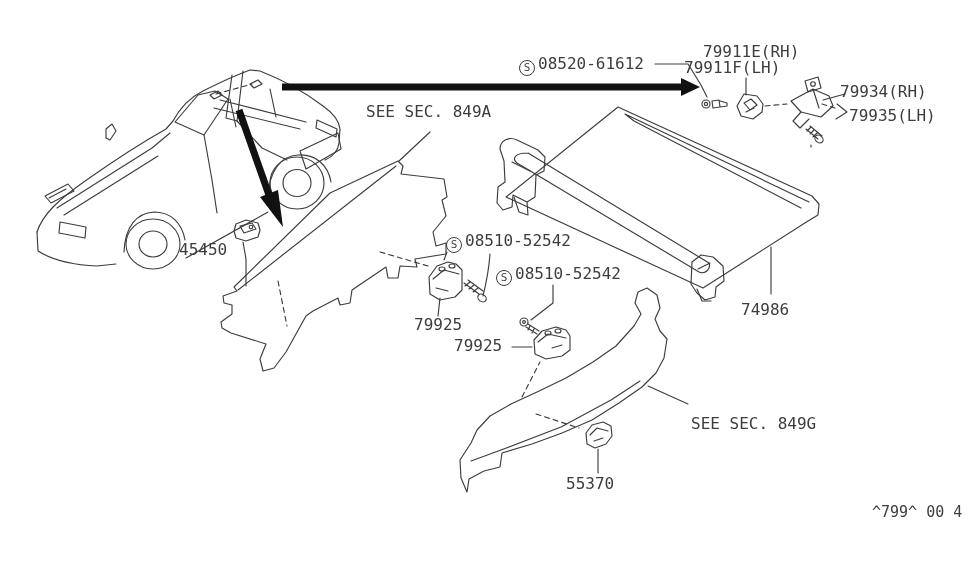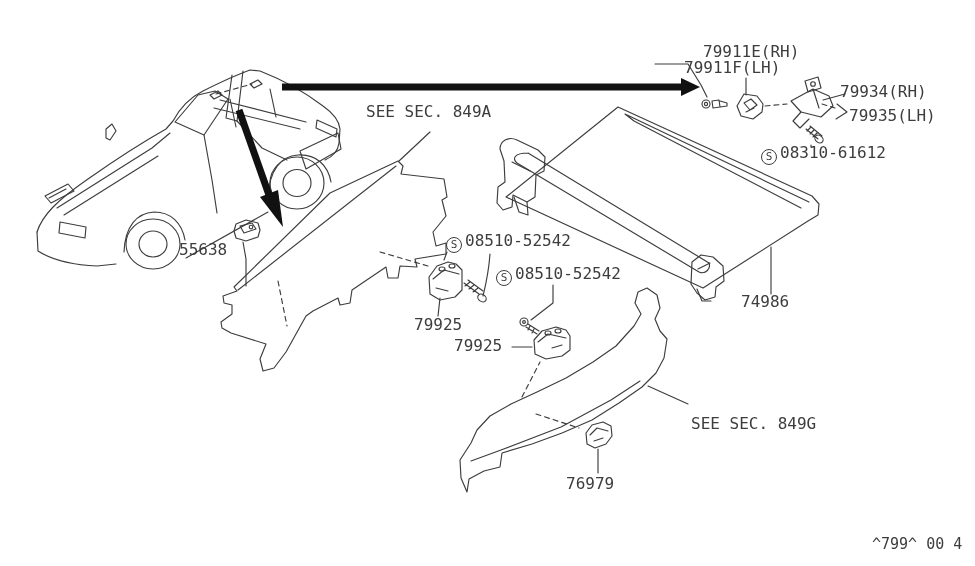--- a/index.html
+++ b/index.html
@@ -17,21 +17,21 @@
   .thick{stroke:#111111;stroke-width:7;}
   .fillb{fill:#111111;stroke:none;}
   .lbl{
     position:absolute;
     font-size:16px;
     letter-spacing:0px;
     white-space:nowrap;
     line-height:16px;
     color:#3d3d3d;
   }
-  .lbl.small{font-size:15px;margin-top:32px;}
+  .lbl.small{font-size:15px;}
   .sym{
     display:inline-block;
     box-sizing:border-box;
     width:16px;height:16px;
     border:1.4px solid #3d3d3d;
     border-radius:50%;
     font-size:11px;
     line-height:13px;
     text-align:center;
     vertical-align:-2px;
@@ -177,40 +177,40 @@
       <path class="art" d="M490,254 C489,268 486,284 483,296 M447,252 L444,260"></path>
       <path class="art" d="M553,285 L553,303 L531,320"></path>
       <path class="art" d="M440,298 L438,316"></path>
       <path class="art" d="M512,347 L532,347"></path>
       <path class="art" d="M771,247 L771,294"></path>
       <path class="art" d="M688,404 L648,386"></path>
       <path class="art" d="M598,449 L598,473"></path>
     </g>
   </svg>
 
+  <div class="lbl" style="left:519px;top:56px"><span class="sym">S</span><span>08520-61612</span></div>
 
   <div class="lbl" style="left:703px;top:44px">79911E(RH)</div>
   <div class="lbl" style="left:684px;top:60px">79911F(LH)</div>
 
   <div class="lbl" style="left:840px;top:84px">79934(RH)</div>
   <div class="lbl" style="left:849px;top:108px">79935(LH)</div>
 
-  <div class="lbl" style="left:761px;top:145px"><span class="sym">S</span><span>08310-61612</span></div>
 
   <div class="lbl" style="left:366px;top:104px">SEE SEC. 849A</div>
 
-  <div class="lbl" style="left:179px;top:242px">55638</div>
+  <div class="lbl" style="left:179px;top:242px">45450</div>
 
   <div class="lbl" style="left:446px;top:233px"><span class="sym">S</span><span>08510-52542</span></div>
   <div class="lbl" style="left:496px;top:266px"><span class="sym">S</span><span>08510-52542</span></div>
 
   <div class="lbl" style="left:414px;top:317px">79925</div>
   <div class="lbl" style="left:454px;top:338px">79925</div>
 
-  <div class="lbl" style="left:741px;top:294px">74986</div>
+  <div class="lbl" style="left:741px;top:302px">74986</div>
 
   <div class="lbl" style="left:691px;top:416px">SEE SEC. 849G</div>
 
-  <div class="lbl" style="left:566px;top:476px">76979</div>
+  <div class="lbl" style="left:566px;top:476px">55370</div>
 
   <div class="lbl small" style="left:872px;top:504px">^799^ 00 4</div>
 
 </div>
 
 </body></html>

